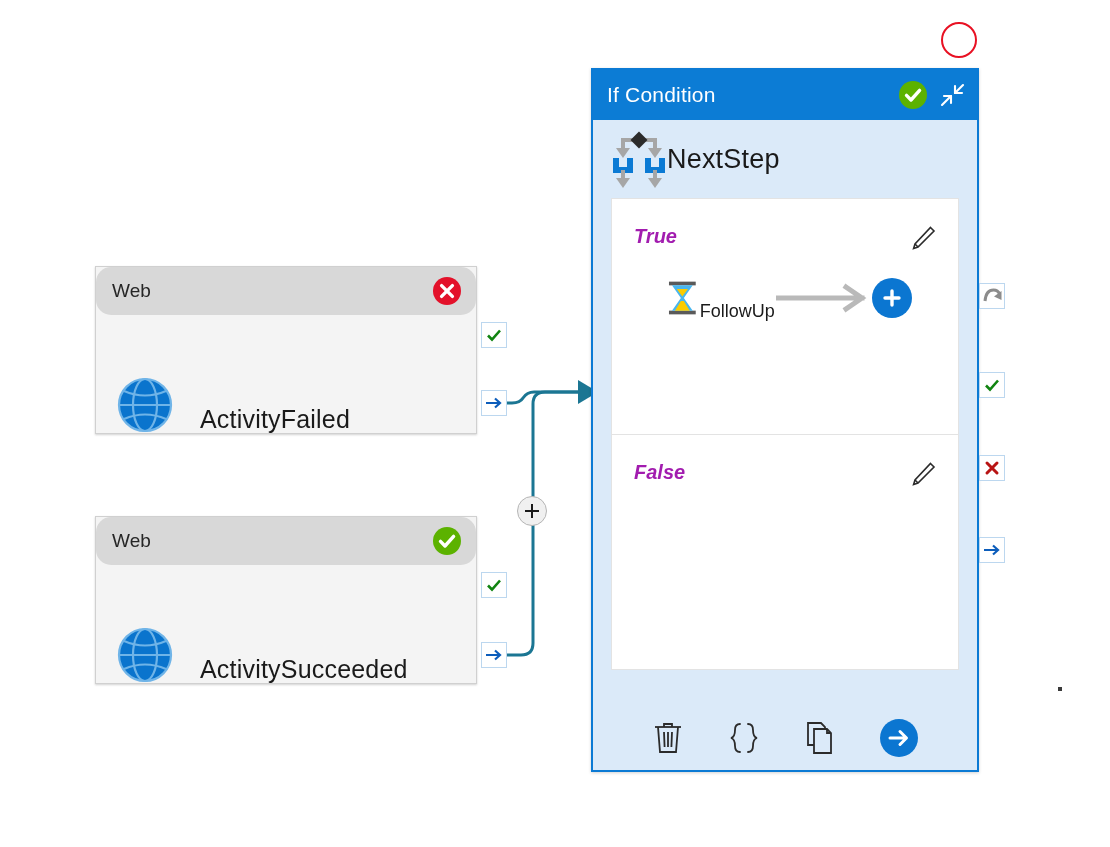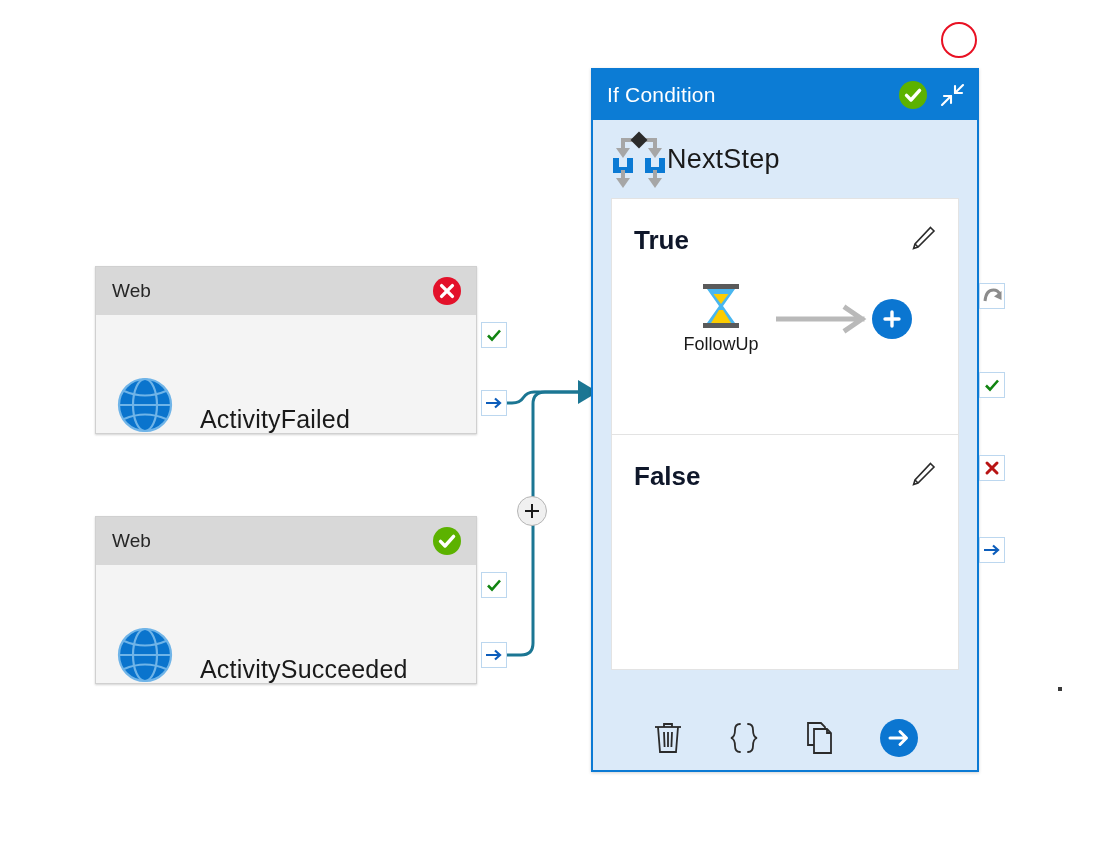--- a/index.html
+++ b/index.html
@@ -14,21 +14,21 @@
   
   .activity-card{
     position:absolute;width:382px;height:168px;
     background:#f4f4f4;border:1px solid #d0d0d0;
     box-shadow:0 1px 2px rgba(0,0,0,.18);
     box-sizing:border-box;
   }
   .activity-head{
     height:48px;background:#d8d8d8;
     display:flex;align-items:center;
-    padding:0 14px 0 16px;box-sizing:border-box;
+    padding:0 14px 0 16px;box-sizing:border-box;border-radius:15px;
   }
   .activity-head-title{
     font-size:19px;color:#262626;flex:1;letter-spacing:.1px;
   }
   .activity-body{
     height:119px;display:flex;align-items:flex-end;gap:26px;padding:0 20px;
     box-sizing:border-box;
   }
   .activity-name{font-size:25px;color:#1a1a1a;letter-spacing:.2px;}
 
@@ -80,26 +80,26 @@
 
   .branch-stack{
     margin:0 18px;background:#ffffff;border:1px solid #e3e3e3;
     box-sizing:border-box;
   }
   .branch{
     height:235px;position:relative;box-sizing:border-box;
     padding:26px 22px 0 22px;
   }
   .branch + .branch{border-top:1px solid #e3e3e3;}
-  .branch-label{font-size:26px;font-weight:bold;color:#0f172a;}
+  .branch-label{font-size:20px;font-weight:bold;color:#a21caf;font-style:italic;}
   .branch-edit{position:absolute;right:20px;top:24px;}
   .branch-row{
     display:flex;align-items:center;margin-top:26px;padding-left:32px;
   }
-  .step-box{width:110px;display:flex;flex-direction:column;align-items:center;}
+  .step-box{width:110px;display:flex;flex-direction:row;align-items:flex-end;}
   .step-label{
     font-size:18px;color:#1a1a1a;margin-top:4px;text-align:center;
     width:104px;line-height:1.18;word-break:break-all;
   }
   .add-btn{
     width:40px;height:40px;border-radius:50%;background:#0b76d1;
     display:flex;align-items:center;justify-content:center;flex:none;
   }
 
   .cond-toolbar{

